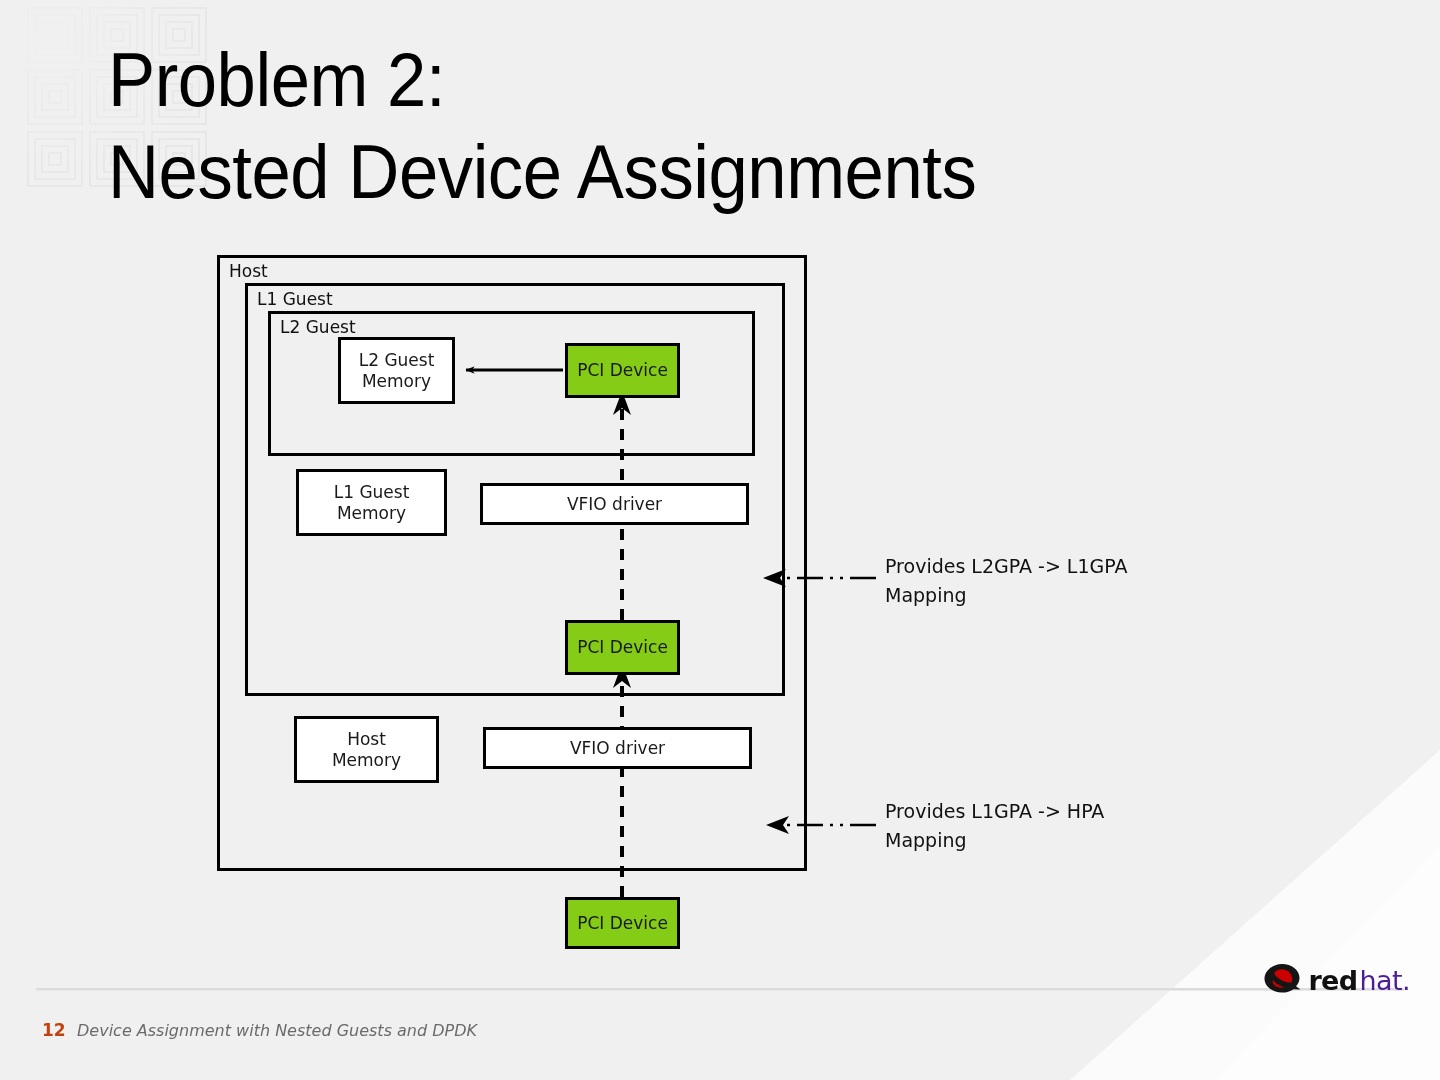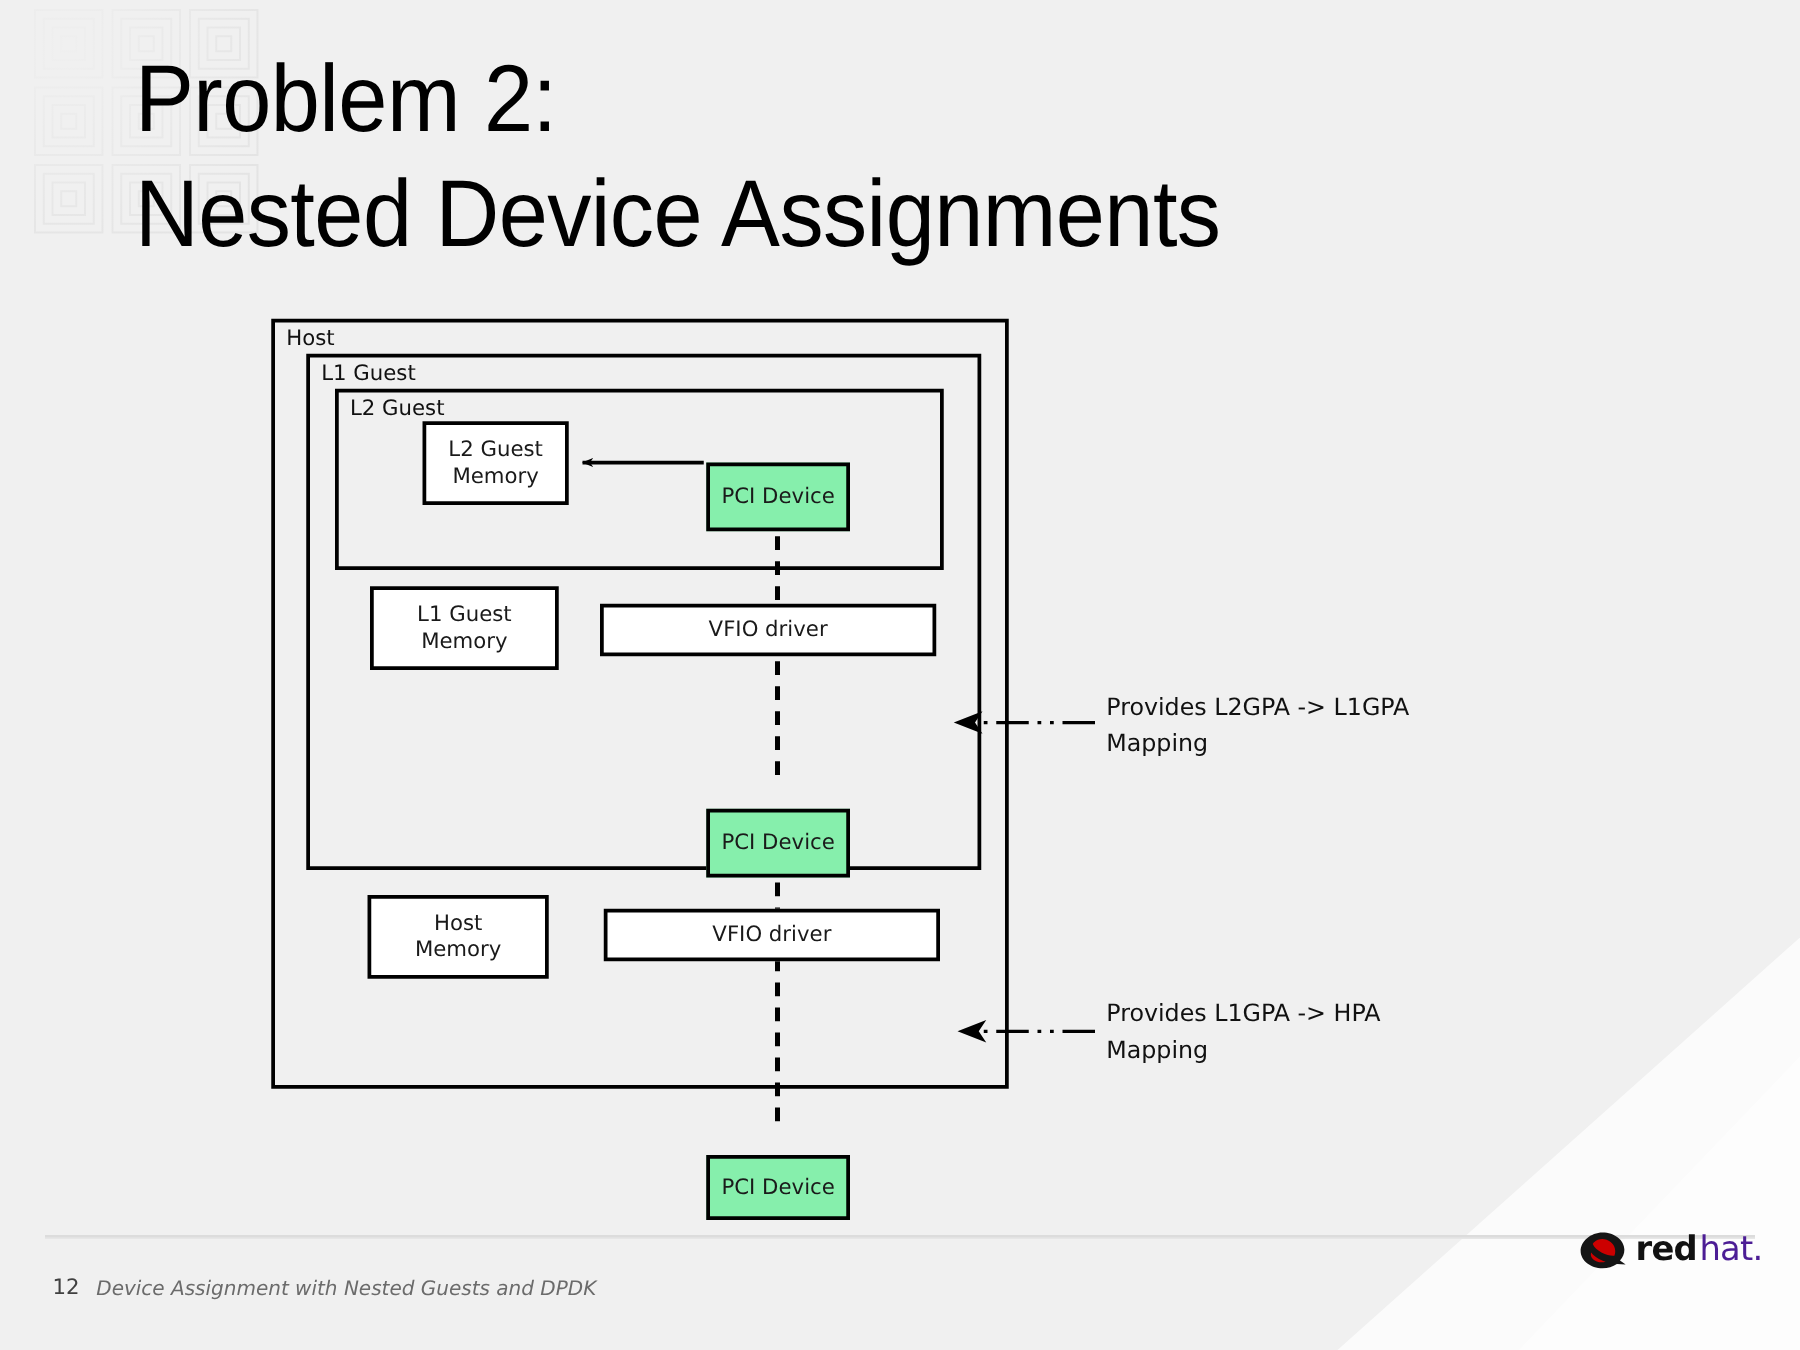--- a/index.html
+++ b/index.html
@@ -99,59 +99,59 @@
   .leaf {
     display: flex;
     align-items: center;
     justify-content: center;
     text-align: center;
     background: #ffffff;
     line-height: 21px;
     white-space: pre-line;
   }
   .leaf.yellow {
-    background: #86efac;
-    margin-top: 27px;
+    background: #84cc16;
   }
 
   
   .annot {
     position: absolute;
     font-size: 19px;
     line-height: 29px;
     color: #111111;
     white-space: pre-line;
     font-family: "DejaVu Sans", sans-serif;
   }
 
   
   .footer-num {
     position: absolute;
     left: 42px;
     top: 1020px;
     font-size: 17px;
-    color: #404040;
-    font-family: "DejaVu Sans", sans-serif;
+    color: #c2410c;
+    font-family: "DejaVu Sans", sans-serif;
+    font-weight: bold;
   }
   .footer-text {
     position: absolute;
     left: 77px;
     top: 1021px;
     font-size: 16px;
     color: #6b6b6b;
     font-family: "DejaVu Sans", sans-serif;
     font-style: italic;
   }
   .logo {
     position: absolute;
     right: 30px;
-    top: 984px;
+    top: 952px;
     height: 44px;
     display: flex;
-    align-items: flex-start;
+    align-items: flex-end;
   }
   .logo-word {
     font-family: "DejaVu Sans", sans-serif;
     font-size: 27px;
     letter-spacing: -0.6px;
     margin-left: 2px;
   }
   .logo-red { color: #111111; font-weight: bold; }
   .logo-hat { color: #4c1d95; font-weight: normal; }
 </style>

